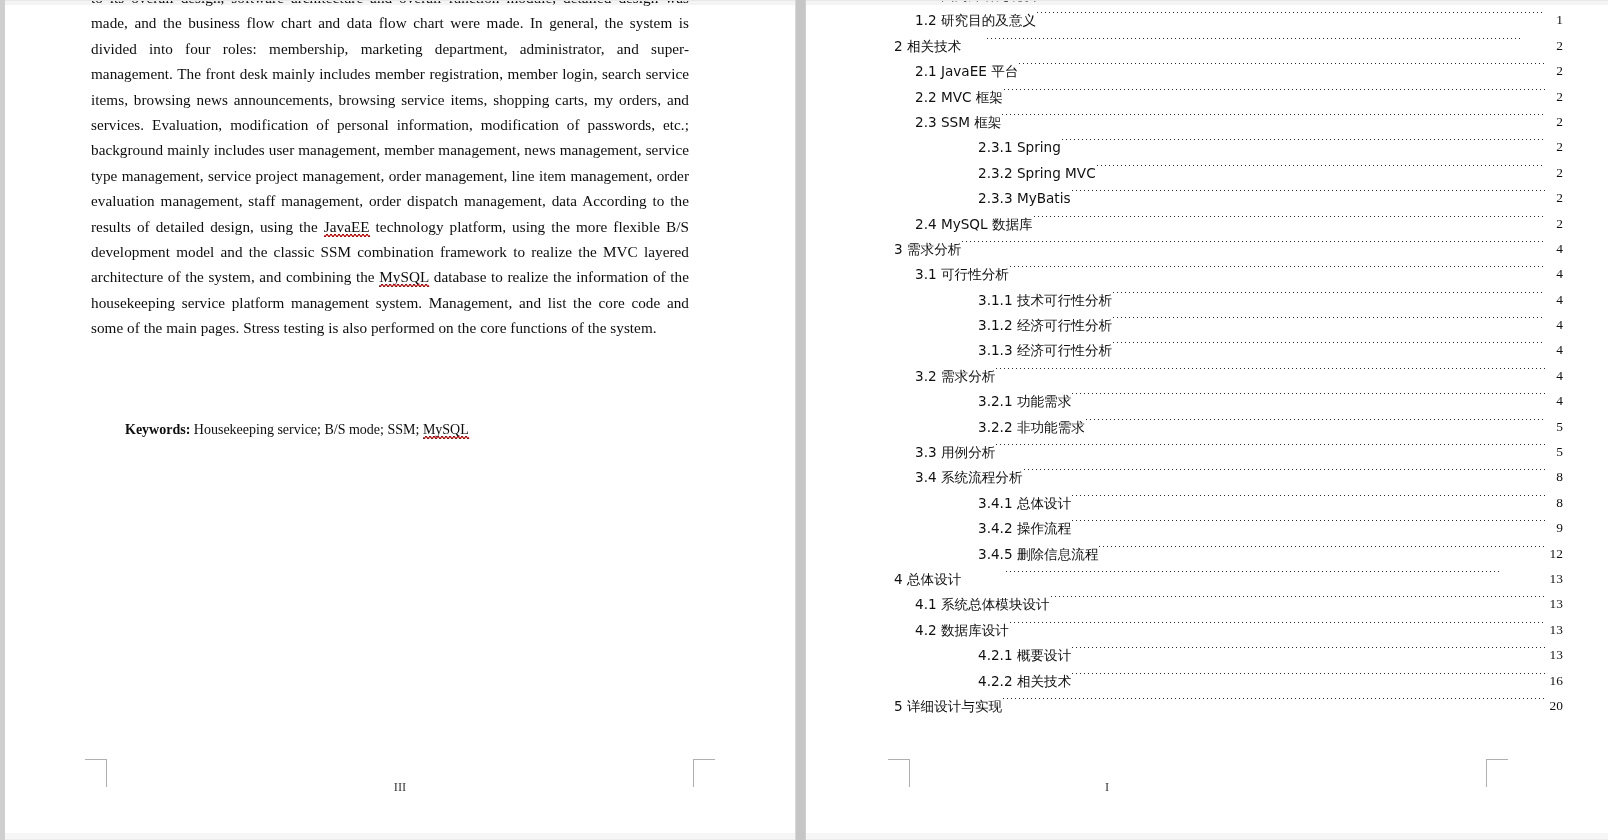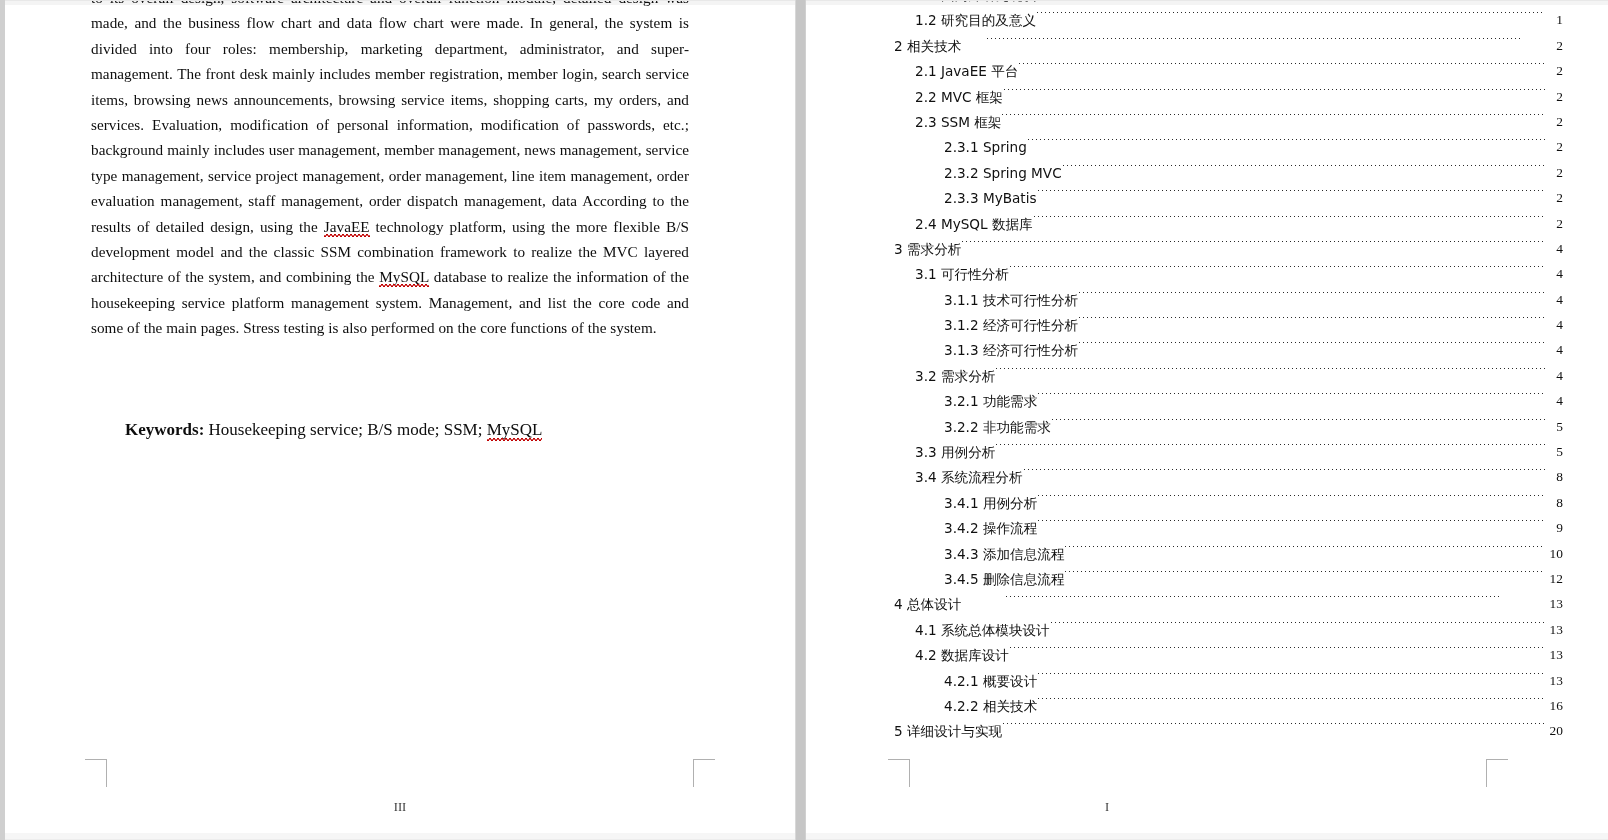--- a/index.html
+++ b/index.html
@@ -102,21 +102,21 @@
       radial-gradient(circle at 1px 2.6px, #c00000 1.15px, transparent 1.35px),
       radial-gradient(circle at 3px 0.4px, #c00000 1.15px, transparent 1.35px);
     background-size: 4px 3px;
     background-repeat: repeat-x;
   }
 
   #keywords-line {
     position: absolute;
     left: 120px;
     top: 418px;
-    font-size: 17px;
+    font-size: 14px;
     line-height: 22px;
     color: #0d0d0d;
     white-space: nowrap;
   }
   #keywords-line .kw-label { font-weight: bold; }
 
   
   .corner {
     position: absolute;
     width: 22px;
@@ -128,21 +128,21 @@
     background: #b0b0b0;
   }
   .corner.bl i.h { left: 0; top: 0; width: 22px; height: 1px; }
   .corner.bl i.v { left: 21px; top: 0; width: 1px; height: 28px; }
   .corner.br i.h { right: 0; top: 0; width: 22px; height: 1px; }
   .corner.br i.v { left: 0; top: 0; width: 1px; height: 28px; }
 
   
   .folio {
     position: absolute;
-    bottom: 24px;
+    bottom: 44px;
     left: 0;
     width: 100%;
     text-align: center;
     font-size: 12.5px;
     color: #3a3a3a;
     font-family: "Liberation Serif", "DejaVu Serif", serif;
   }
 
   
   #toc {
@@ -185,21 +185,21 @@
   .toc-row .t-page {
     flex: 0 0 auto;
     min-width: 17px;
     text-align: right;
     font-family: "Liberation Serif", "DejaVu Serif", serif;
     font-size: 13.4px;
     color: #101010;
   }
   
   .lvl1 { padding-left: 109px; }
-  .lvl2 { padding-left: 138px; }
+  .lvl2 { padding-left: 138px; margin-left: 34px; }
 </style>
 </head>
 <body>
 
 <div id="viewer">
 
   <div id="left-rail"></div>
 
   <div class="page" id="page-left">
     <div class="page-topstrip"></div>
@@ -326,33 +326,28 @@
           <span class="t-label">3.3 用例分析</span>
           <span class="t-dots"></span>
           <span class="t-page">5</span>
         </div>
         <div class="toc-row lvl1">
           <span class="t-label">3.4  系统流程分析</span>
           <span class="t-dots"></span>
           <span class="t-page">8</span>
         </div>
         <div class="toc-row lvl2">
-          <span class="t-label">3.4.1 用例分析</span>
+          <span class="t-label">3.4.1 总体设计</span>
           <span class="t-dots"></span>
           <span class="t-page">8</span>
         </div>
         <div class="toc-row lvl2">
           <span class="t-label">3.4.2  操作流程</span>
           <span class="t-dots"></span>
           <span class="t-page">9</span>
-        </div>
-        <div class="toc-row lvl2">
-          <span class="t-label">3.4.3  添加信息流程</span>
-          <span class="t-dots"></span>
-          <span class="t-page">10</span>
         </div>
         <div class="toc-row lvl2">
           <span class="t-label">3.4.5 删除信息流程</span>
           <span class="t-dots"></span>
           <span class="t-page">12</span>
         </div>
         <div class="toc-row lvl0" style="padding-left: 88px; gap: 44px;">
           <span class="t-label">4 总体设计</span>
           <span class="t-dots"></span>
           <span class="t-page">13</span>

